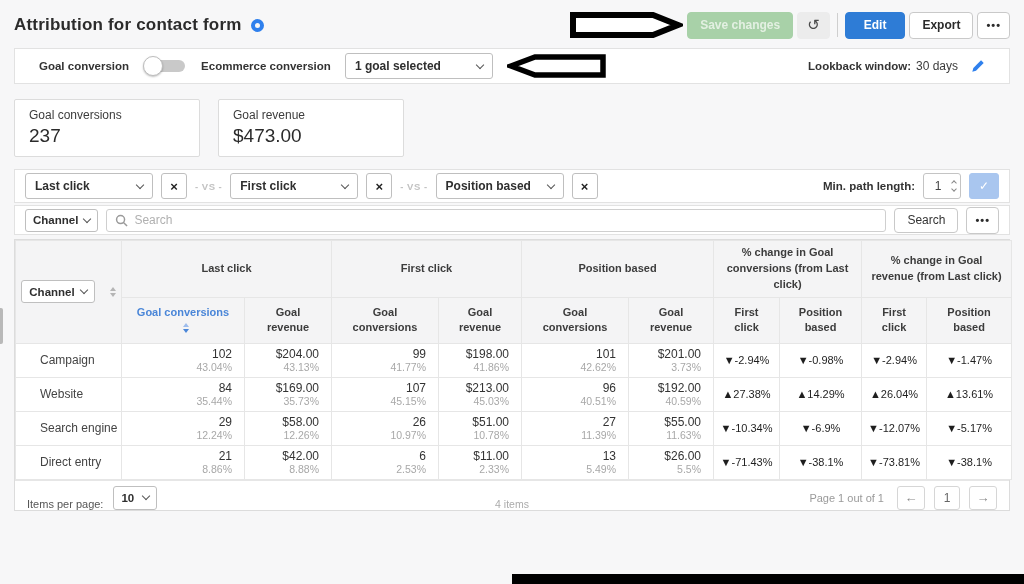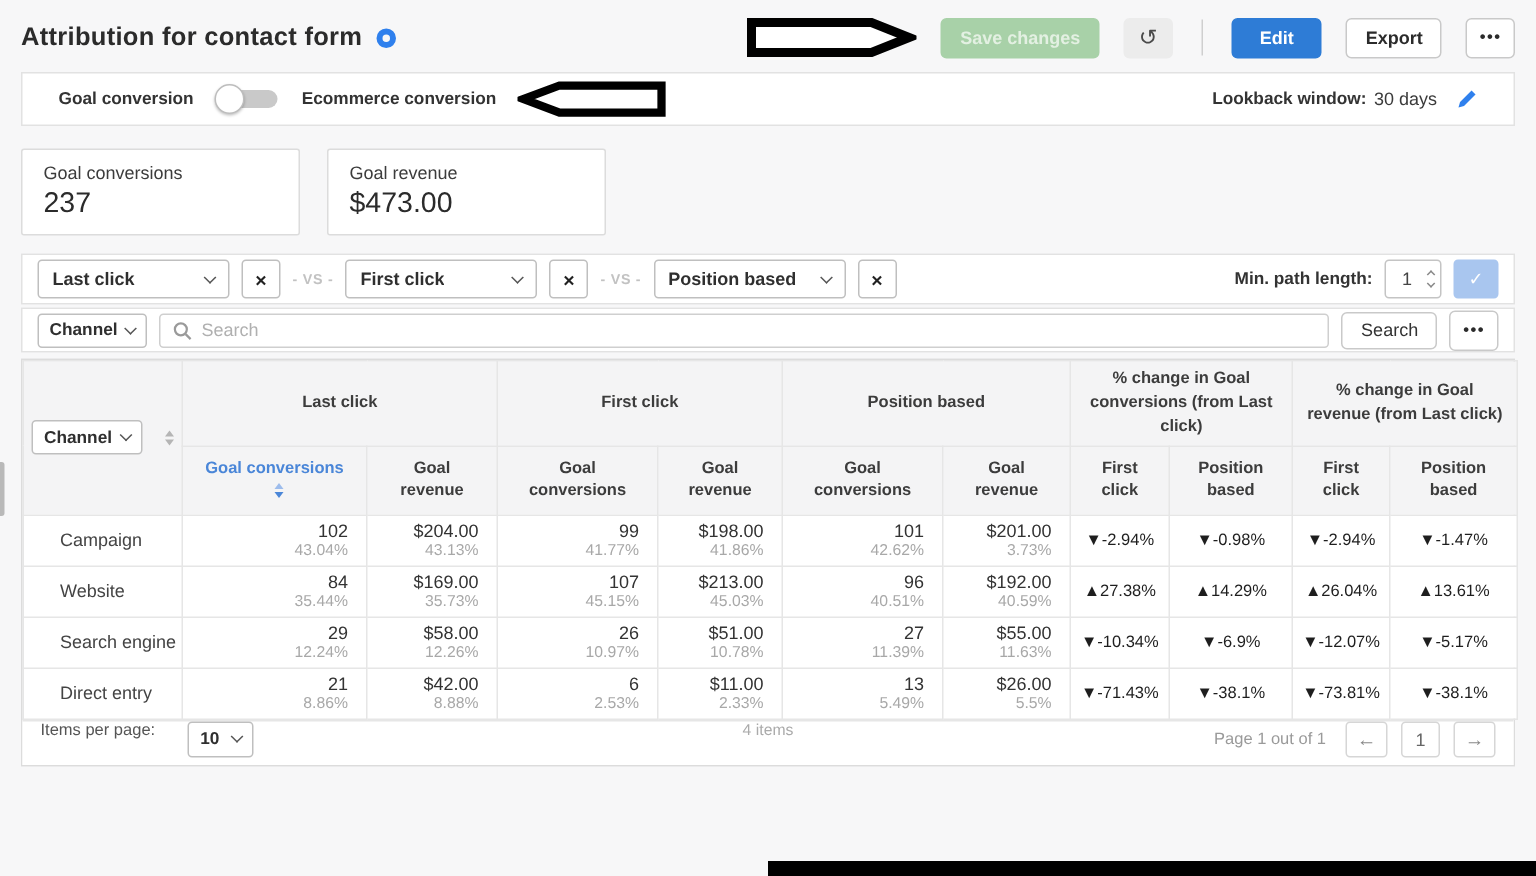--- a/index.html
+++ b/index.html
@@ -5,21 +5,21 @@
   * { margin:0; padding:0; box-sizing:border-box; }
   html,body { width:1024px; height:584px; }
   body { font-family:"Liberation Sans", sans-serif; background:#f7f7f8; position:relative; overflow:hidden; color:#333; }
   .page { padding:0 14px; position:relative; }
 
   
   .top-header { display:flex; align-items:center; justify-content:space-between; height:48px; padding-top:2px; }
   .title-wrap { display:flex; align-items:center; gap:9px; }
   .page-title { font-size:17px; font-weight:700; color:#2b2b2b; letter-spacing:.2px; }
   .title-icon { width:13px; height:13px; border:4px solid #2f80ed; border-radius:50%; display:inline-block; }
-  .header-actions { display:flex; align-items:center; gap:16px; }
+  .header-actions { display:flex; align-items:center; gap:4px; }
   .btn { border:1px solid #c9c9c9; background:#fff; color:#2b2b2b; font-size:12px; font-weight:700;
          border-radius:4px; height:27px; padding:0 12px; display:inline-flex; align-items:center;
          justify-content:center; font-family:inherit; cursor:default; white-space:nowrap; }
   .btn-save { background:#a8d1a8; border-color:#a8d1a8; color:#e3f0e2; }
   .btn-history { background:#ececec; border-color:#ececec; color:#4a4a4a; font-size:15px; padding:0 9px; font-weight:400; }
   .btn-edit { background:#2e7cd6; border-color:#2e7cd6; color:#ffffff; padding:0 18px; }
   .btn-more { padding:0 8px; letter-spacing:1px; font-size:11px; }
   .v-divider { width:1px; height:24px; background:#cfcfcf; margin:0 3px; }
   .arrow-annot { display:block; flex:0 0 auto; }
 
@@ -97,22 +97,22 @@
   .tri-up.b { border-bottom-color:#9dbcec; }
   .tri-down.b { border-top-color:#4a86d8; }
   tbody td { height:34px; background:#fff; }
   td.channel { font-size:12px; color:#444; padding-left:24px; text-align:left; }
   td.metric { text-align:right; padding-right:12px; }
   .m-val { font-size:12px; color:#333; line-height:1.2; }
   .m-pct { font-size:10.5px; color:#a8a8a8; line-height:1.2; }
   td.change { text-align:center; font-size:11px; color:#1e1e1e; }
 
   
-  .table-footer { height:30px; display:flex; align-items:flex-start; padding:0 12px; border-top:1px solid #e6e6e6;
-                  position:relative; font-size:11px; color:#555; gap:22px; background:#fff; }
+  .table-footer { height:30px; display:flex; align-items:flex-end; padding:0 12px; border-top:1px solid #e6e6e6;
+                  position:relative; font-size:11px; color:#555; gap:10px; background:#fff; }
   .items-count { position:absolute; left:0; right:0; text-align:center; font-size:10.5px; color:#ababab; }
   .pager { margin-left:auto; display:flex; align-items:center; gap:9px; }
   .page-info { font-size:11px; color:#9a9a9a; margin-right:4px; }
   .pg-btn { min-width:28px; height:24px; border:1px solid #d6d6d6; border-radius:3px; background:#fff;
             display:inline-flex; align-items:center; justify-content:center; font-size:13px; color:#8a8a8a; font-family:inherit; }
   .pg-num { min-width:26px; color:#666; font-size:12px; }
   .ipp-select { width:44px; height:24px; font-weight:700; font-size:11.5px; padding:0 7px; gap:5px; }
 
   
   .left-scroll-fragment { position:absolute; left:0; top:308px; width:3px; height:36px; background:#b9b9b9;
@@ -142,20 +142,24 @@
     </div>
   </div>
 
   <div class="toolbar">
     <span class="bold-label">Goal conversion</span>
     <span class="toggle">
       <span class="toggle-track"></span>
       <span class="toggle-knob"></span>
     </span>
     <span class="bold-label">Ecommerce conversion</span>
+    <span class="sel goal-select">
+      <span class="sel-label">1 goal selected</span>
+      <span class="chev"></span>
+    </span>
     <svg class="arrow-annot" width="100" height="28" viewBox="0 0 100 28">
       <polygon points="96,5 28,5 4,14 28,23 96,23" fill="#ffffff" stroke="#000000" stroke-width="5.5"></polygon>
     </svg>
     <span class="lookback">
       <span class="bold-label">Lookback window:</span>
       <span>30 days</span>
       <span class="pencil-icon">
         <svg width="14" height="14" viewBox="0 0 16 16">
             <path d="M1.5 14.5l1.2-4.2 8.8-8.8 3 3-8.8 8.8-4.2 1.2z" fill="#2f80ed"></path>
           </svg>

